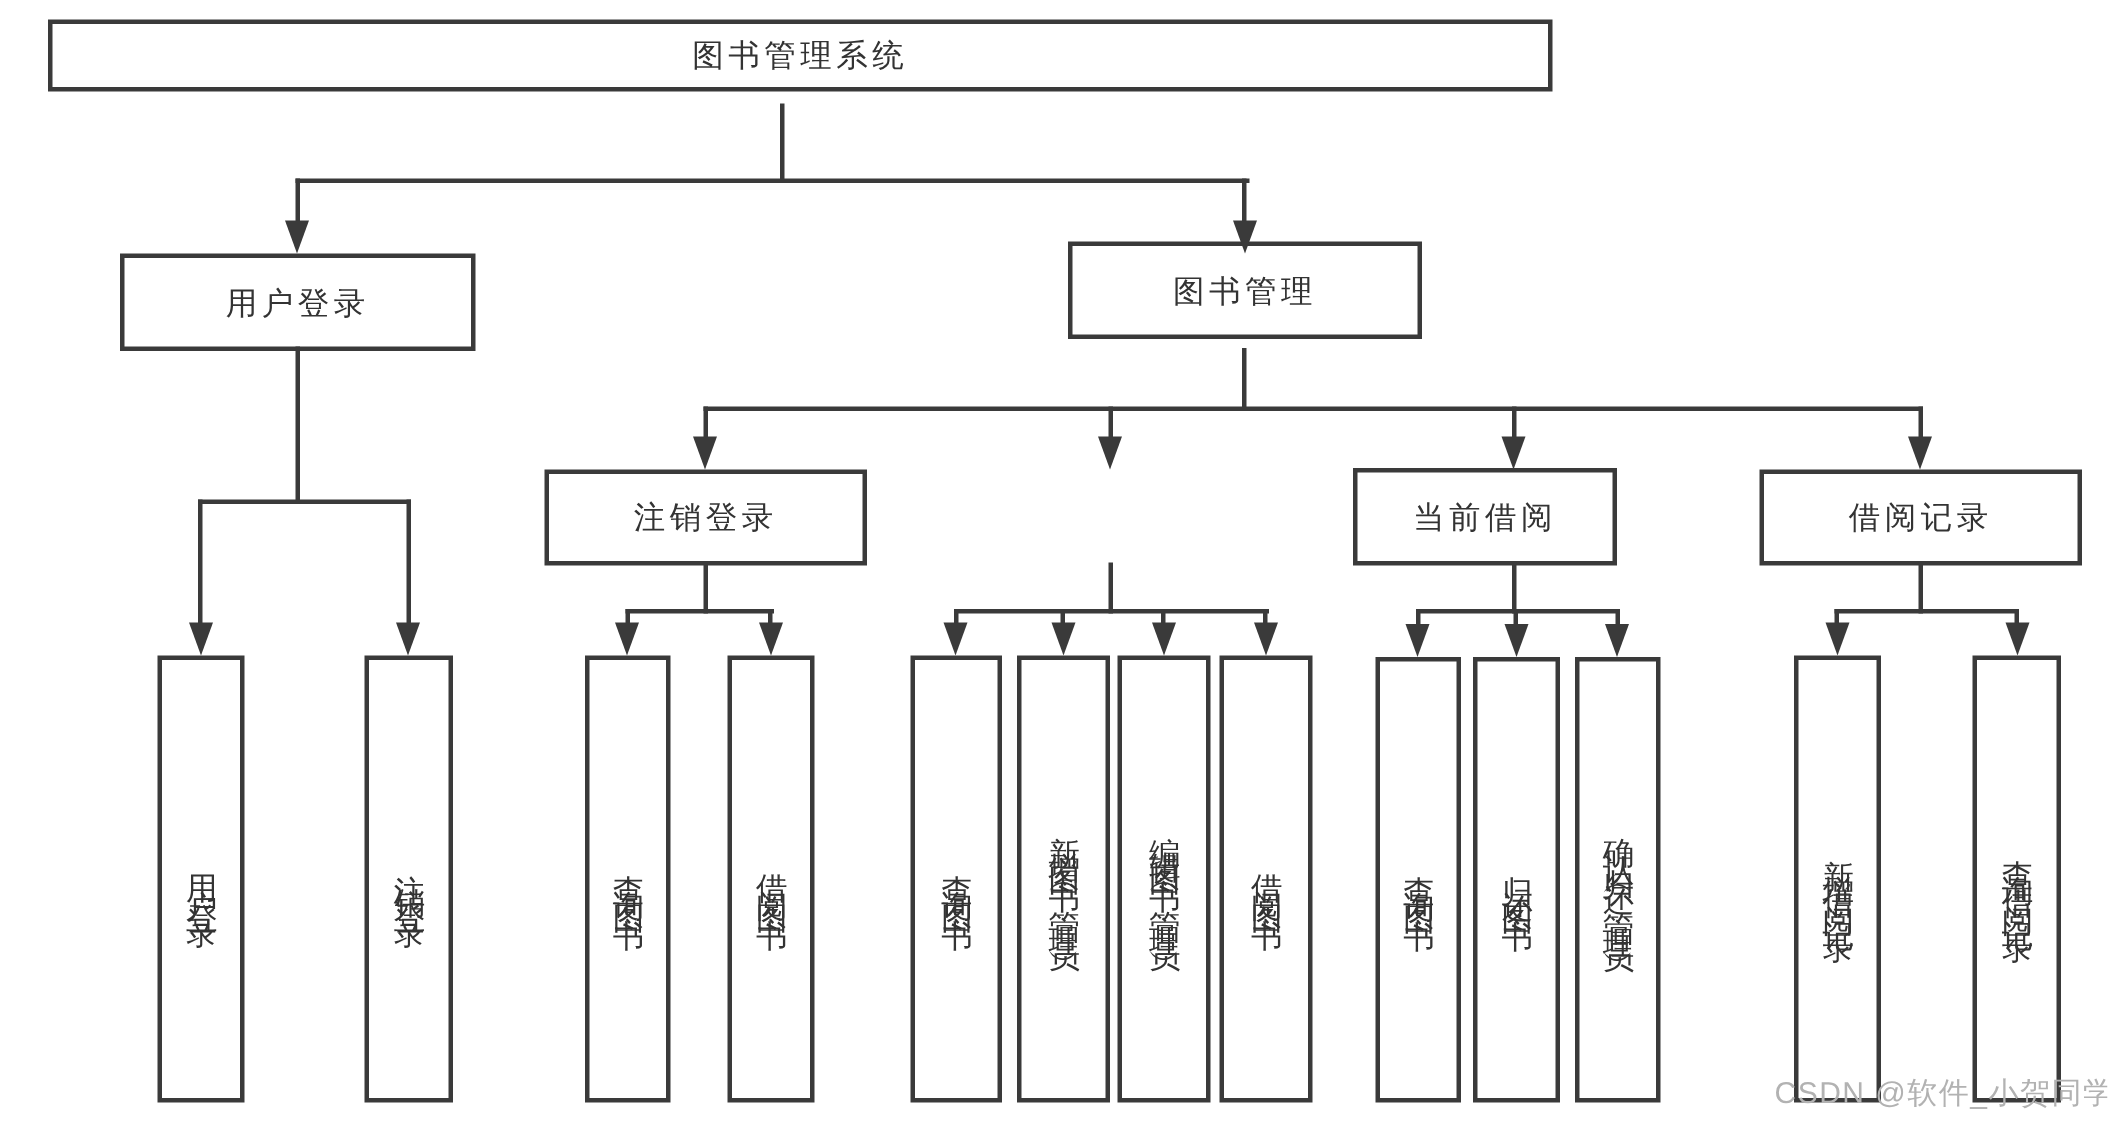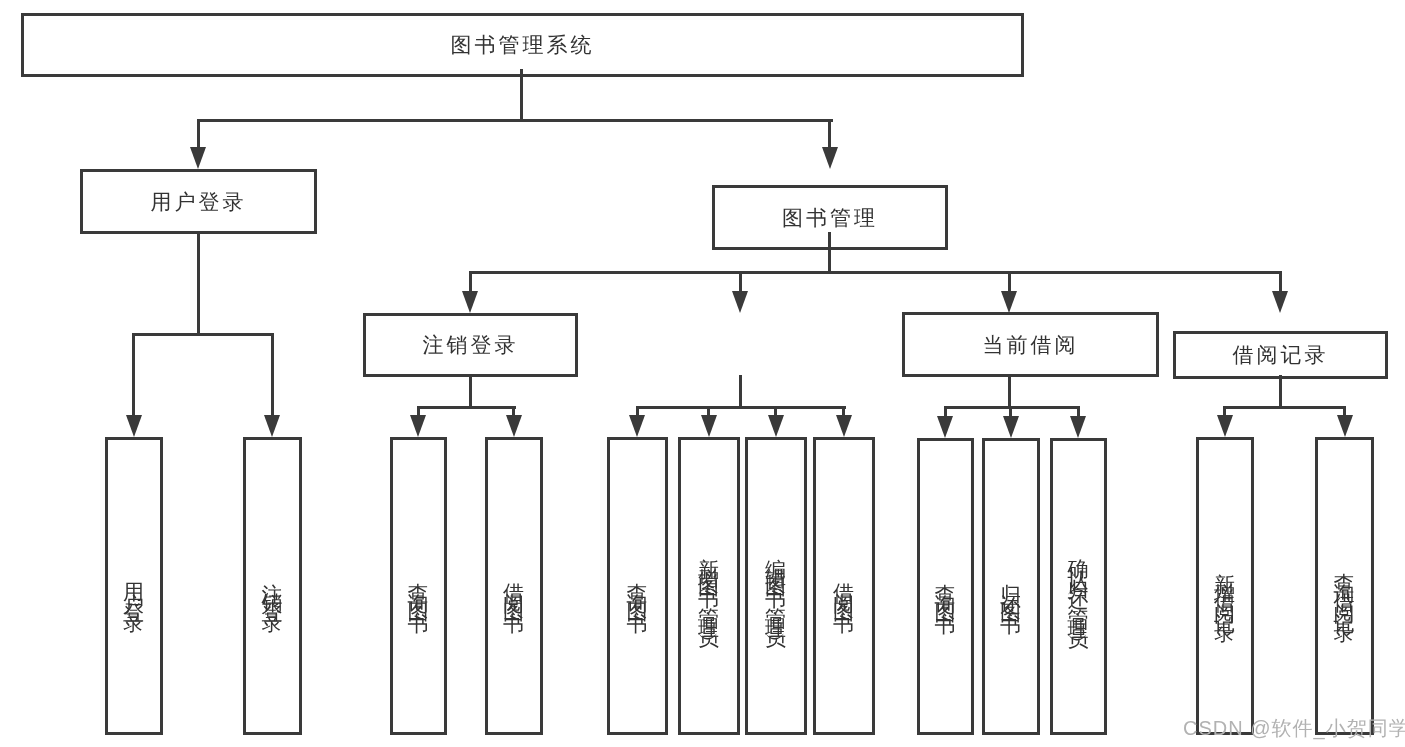--- a/index.html
+++ b/index.html
@@ -34,42 +34,42 @@
   .watermark{
     position:absolute;left:1183px;top:715px;font-size:20px;letter-spacing:1px;
     color:var(--wm);z-index:10;white-space:nowrap;
   }
 </style>
 </head>
 <body>
 
 <div class="canvas">
 
-  <div class="node hbox" style="left:21px;top:13px;width:1003px;height:64px;align-items:center;">
+  <div class="node hbox" style="left:32px;top:13px;width:1003px;height:48px;align-items:center;">
     <span>图书管理系统</span>
   </div>
 
   <div class="node hbox" style="left:80px;top:169px;width:237px;height:65px;">
     <span>用户登录</span>
   </div>
 
-  <div class="node hbox" style="left:712px;top:185px;width:236px;height:65px;">
+  <div class="node hbox" style="left:712px;top:161px;width:236px;height:65px;">
     <span>图书管理</span>
   </div>
 
   <div class="node hbox" style="left:363px;top:313px;width:215px;height:64px;">
     <span>注销登录</span>
   </div>
 
 
-  <div class="node hbox" style="left:902px;top:312px;width:257px;height:65px;">
+  <div class="node hbox" style="left:902px;top:312px;width:176px;height:65px;">
     <span>当前借阅</span>
   </div>
 
-  <div class="node hbox" style="left:1173px;top:331px;width:215px;height:48px;">
+  <div class="node hbox" style="left:1173px;top:313px;width:215px;height:64px;">
     <span>借阅记录</span>
   </div>
 
   <div class="node leaf" style="left:105px;top:437px;width:58px;height:298px;">
     <span class="vtext">用户登录</span>
   </div>
   <div class="node leaf" style="left:243px;top:437px;width:59px;height:298px;">
     <span class="vtext">注销登录</span>
   </div>
 

